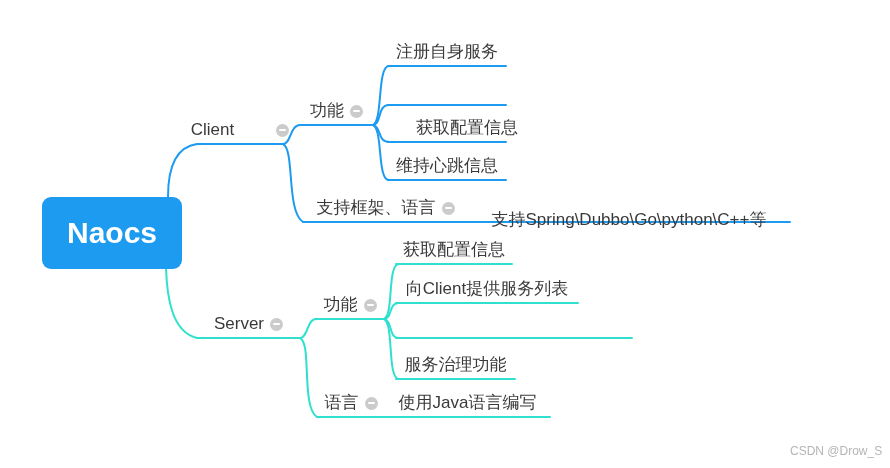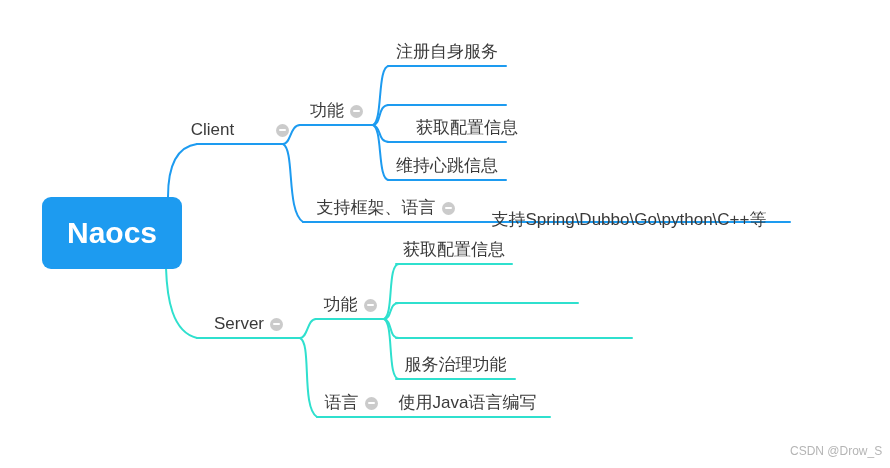--- a/index.html
+++ b/index.html
@@ -125,20 +125,23 @@
   <div class="topic" style="left:316px;top:293px;width:68px;">
     <span>功能</span>
     <span class="collapse">
         <span class="bar"></span>
       </span>
   </div>
 
   <div class="topic" style="left:396px;top:238px;width:116px;">
     <span>获取配置信息</span>
   </div>
+  <div class="topic" style="left:396px;top:277px;width:182px;">
+    <span>向Client提供服务列表</span>
+  </div>
   <div class="topic" style="left:396px;top:353px;width:119px;">
     <span>服务治理功能</span>
   </div>
 
   <div class="topic" style="left:317px;top:391px;width:68px;">
     <span>语言</span>
     <span class="collapse">
         <span class="bar"></span>
       </span>
   </div>

